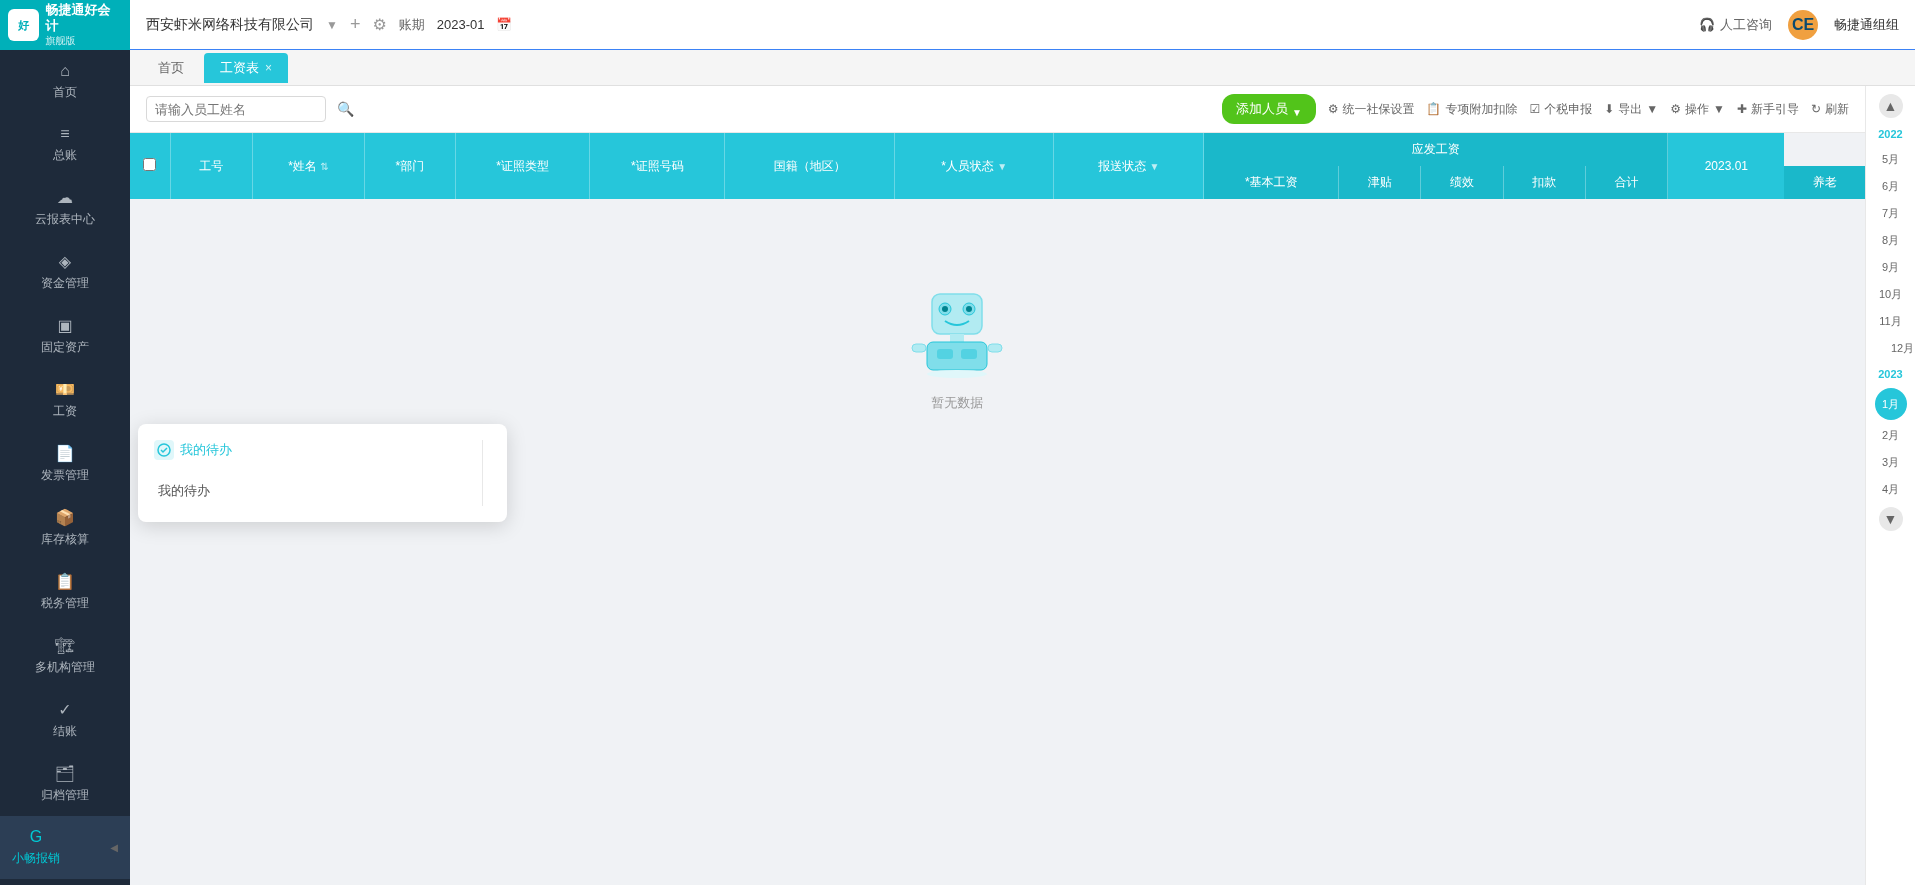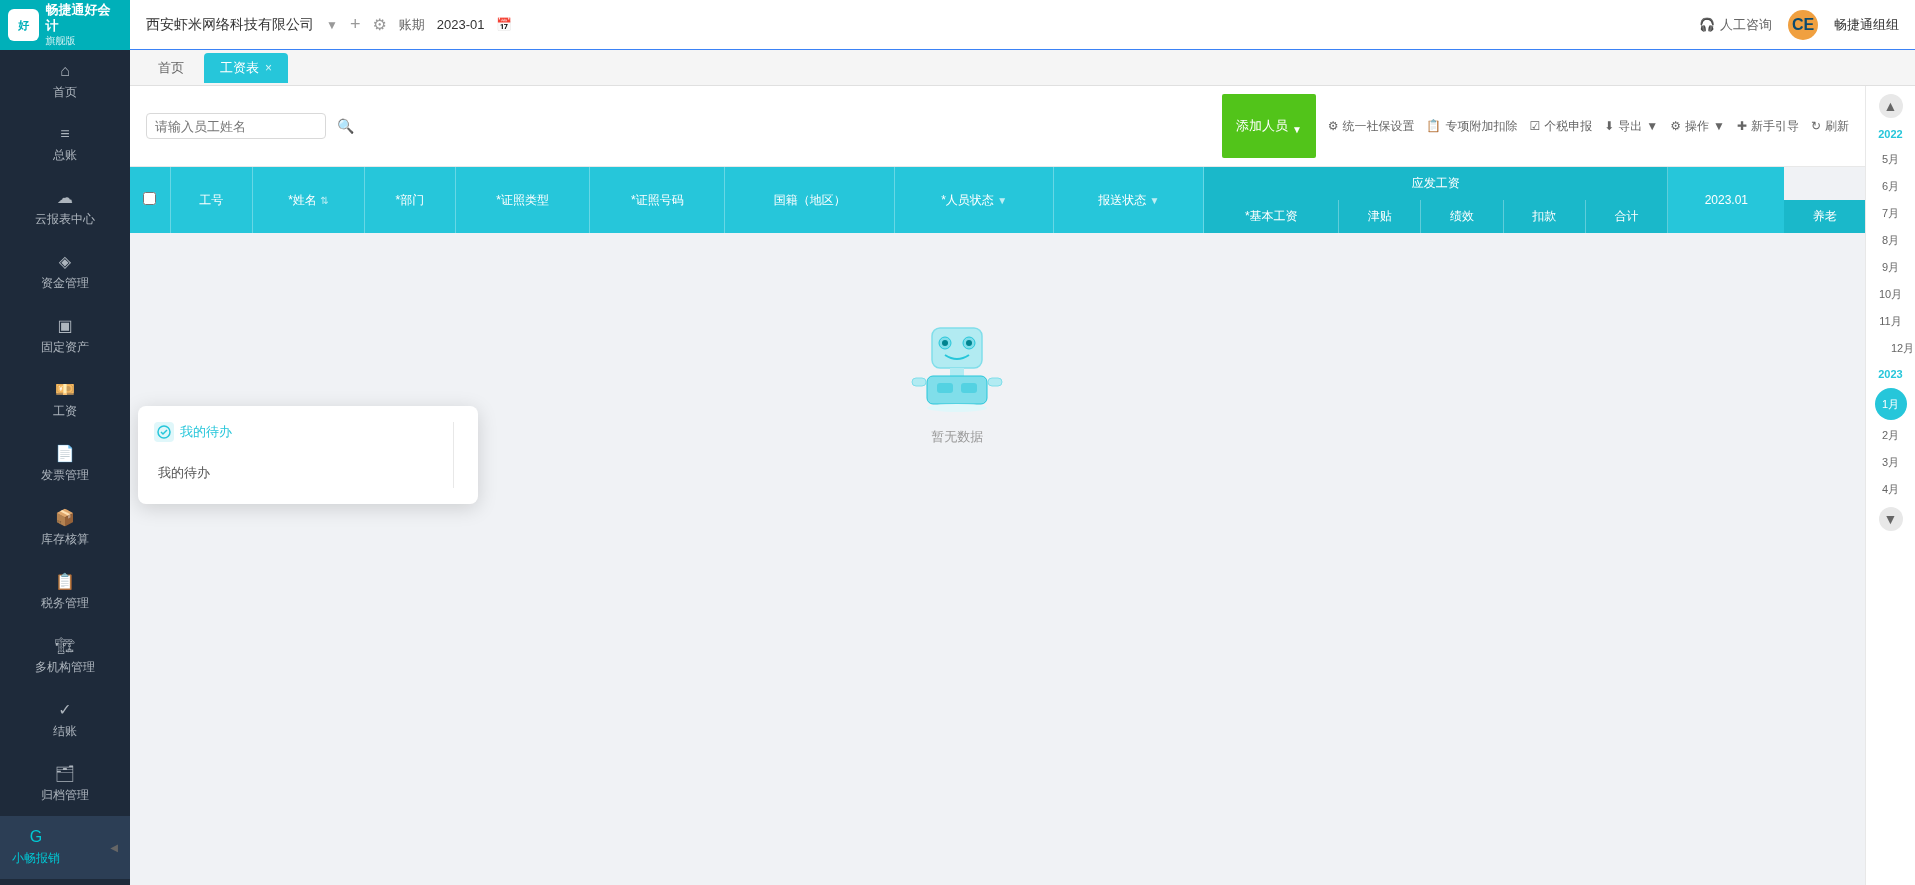--- a/index.html
+++ b/index.html
@@ -130,22 +130,22 @@
       gap: 6px;
       background: white;
       width: 180px;
     }
     .search-input { border: none; outline: none; font-size: 13px; color: #999; flex: 1; background: transparent; }
     .search-icon { color: #999; font-size: 14px; cursor: pointer; }
     .btn-add-person {
       background: #52c41a;
       color: white;
       border: none;
-      padding: 23px 14px;
-      border-radius: 2px;
+      padding: 6px 14px;
+      border-radius: 12px;
       cursor: pointer;
       font-size: 13px;
       display: flex; align-items: flex-end; gap: 4px;
     }
     .btn-add-arrow { font-size: 10px; }
     .toolbar-actions { margin-left: auto; display: flex; align-items: center; gap: 12px; }
     .toolbar-btn {
       display: flex; align-items: center; gap: 4px;
       color: #666; cursor: pointer; font-size: 12px;
     }
@@ -218,25 +218,25 @@
       border-radius: 50%;
       display: flex; align-items: center; justify-content: center;
       cursor: pointer;
       font-size: 14px;
       color: #666;
       margin: 4px auto;
     }
     .popup-menu {
       position: absolute;
       left: 8px;
-      top: 320px;
+      top: 338px;
       background: white;
       border-radius: 8px;
       box-shadow: 0 4px 20px rgba(0,0,0,0.15);
-      width: 340px;
+      width: 369px;
       padding: 16px;
       z-index: 200;
     }
     .popup-sections {
       display: flex;
       gap: 20px;
     }
     .popup-section { flex: 1; }
     .popup-section-header {
       display: flex; align-items: center; gap: 6px;

